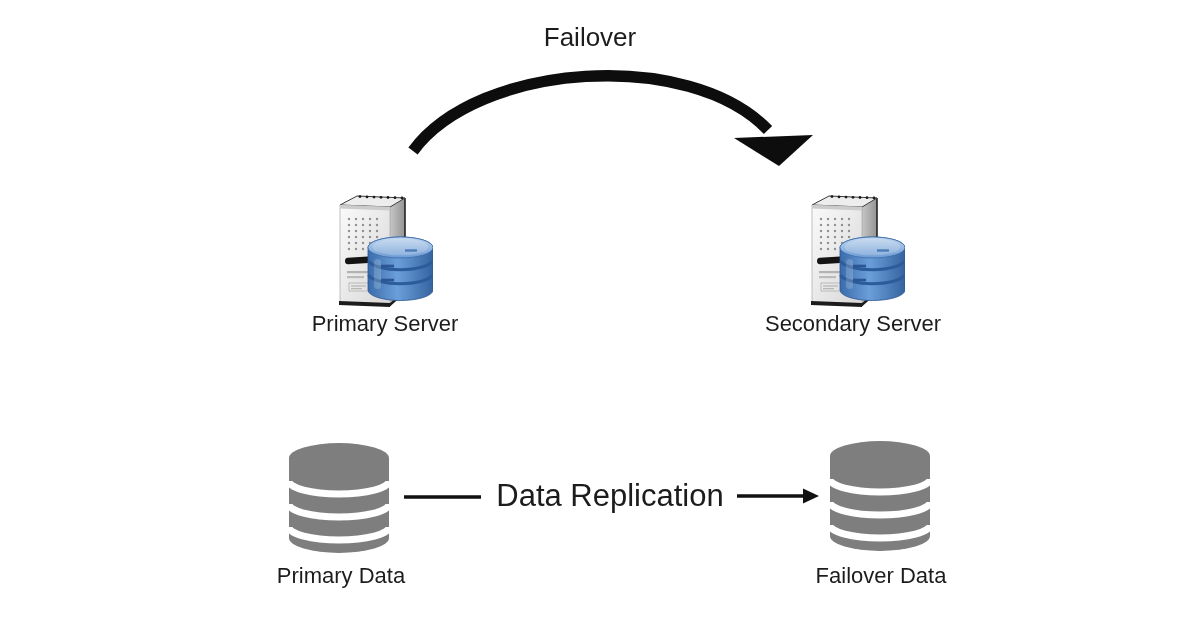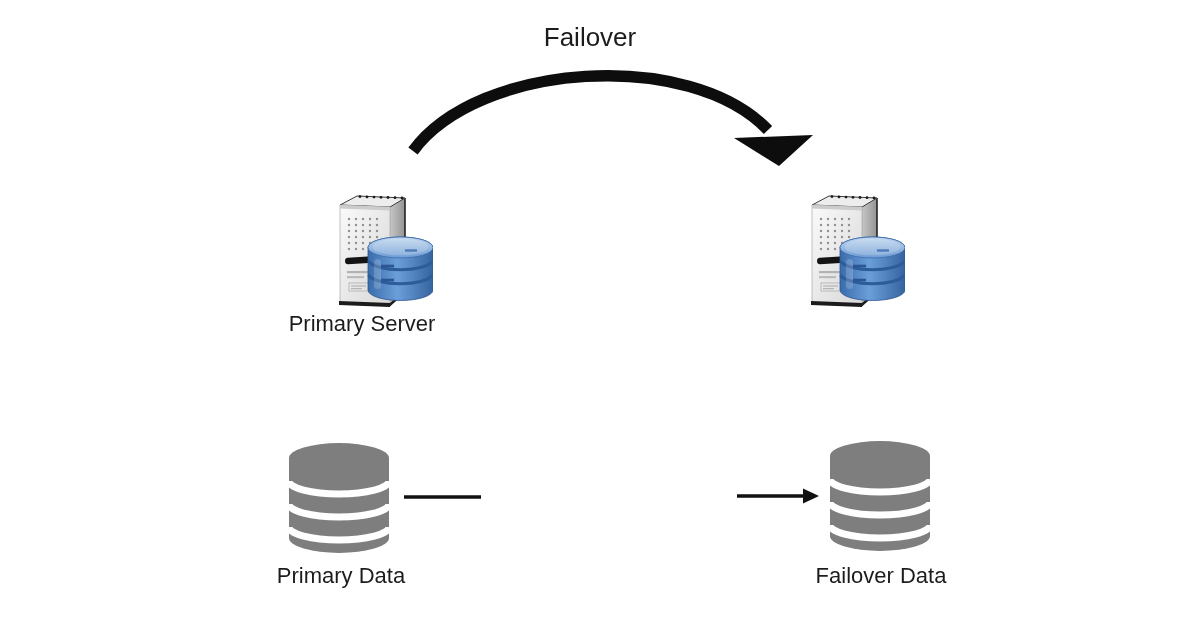--- a/index.html
+++ b/index.html
@@ -140,33 +140,35 @@
       <path d="M0.5,38 A32.5,10.5 0 0 0 64.5,38" fill="none" stroke="#2d5c9a" stroke-width="3"></path>
       <line x1="13" y1="29" x2="26" y2="29" stroke="#2b5693" stroke-width="2.6"></line>
       <line x1="13" y1="43" x2="26" y2="43" stroke="#2b5693" stroke-width="2.6"></line>
       <rect x="6" y="22" width="7" height="30" rx="3.5" fill="#ffffff" opacity="0.18"></rect>
       <ellipse cx="32.5" cy="10.5" rx="32.5" ry="10.5" fill="url(#gBlueTop)" stroke="#3a6cab" stroke-width="0.8"></ellipse>
       <ellipse cx="32.5" cy="10" rx="28" ry="8.3" fill="#ffffff" opacity="0.18"></ellipse>
       <line x1="37" y1="13.5" x2="49" y2="13.5" stroke="#4d7db8" stroke-width="2.4"></line>
     </g>
   </svg>
 
-  <div class="label node-label" style="left:362px; top:311px">Primary Server</div>
+  <div class="label node-label" style="left:385px; top:311px">Primary Server</div>
+  <div class="label node-label" style="left:853px; top:311px">Secondary Server</div>
 
   <svg class="abs" style="left:289px; top:441px" width="100" height="114" viewBox="0 0 100 114">
     <path d="M0,17 A50,15 0 0 1 100,17 L100,97 A50,15 0 0 1 0,97 Z" fill="#7e7e7e"></path>
     <path d="M0,40 A50,13 0 0 0 100,40" fill="none" stroke="#ffffff" stroke-width="7"></path>
     <path d="M0,63 A50,13 0 0 0 100,63" fill="none" stroke="#ffffff" stroke-width="7"></path>
     <path d="M0,86 A50,13 0 0 0 100,86" fill="none" stroke="#ffffff" stroke-width="7"></path>
   </svg>
 
   <svg class="abs" style="left:830px; top:439px" width="100" height="114" viewBox="0 0 100 114">
     <path d="M0,17 A50,15 0 0 1 100,17 L100,97 A50,15 0 0 1 0,97 Z" fill="#7e7e7e"></path>
     <path d="M0,40 A50,13 0 0 0 100,40" fill="none" stroke="#ffffff" stroke-width="7"></path>
     <path d="M0,63 A50,13 0 0 0 100,63" fill="none" stroke="#ffffff" stroke-width="7"></path>
     <path d="M0,86 A50,13 0 0 0 100,86" fill="none" stroke="#ffffff" stroke-width="7"></path>
   </svg>
 
+  <div class="label edge-label-mid" style="left:610px; top:478px">Data Replication</div>
 
   <div class="label node-label" style="left:341px; top:563px">Primary Data</div>
   <div class="label node-label" style="left:881px; top:563px">Failover Data</div>
 
 </div>
 
 </body></html>

